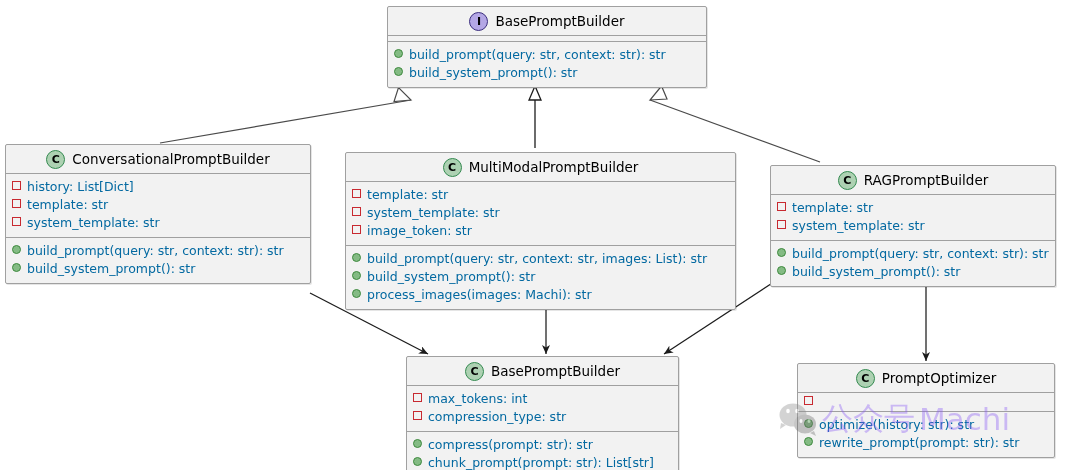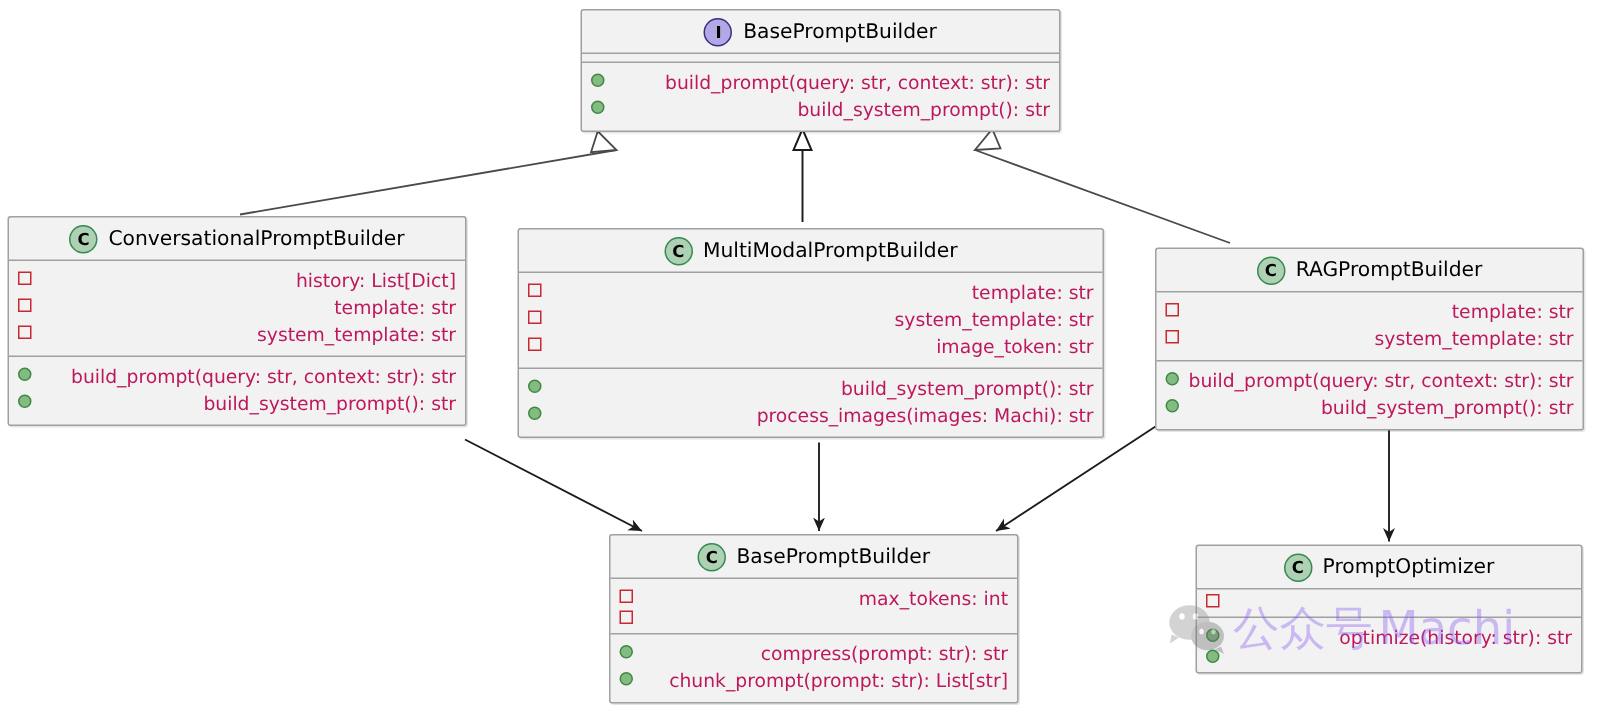--- a/index.html
+++ b/index.html
@@ -77,23 +77,22 @@
   .compartment.empty {
     height: 5px;
     padding: 0;
   }
   .member {
     display: flex;
     align-items: baseline;
     gap: 6px;
     font-size: 12.5px;
     line-height: 18px;
-    color: #be185d;
+    color: #0369a1;
     white-space: nowrap;
-    justify-content: space-between;
   }
   .mk {
     flex: 0 0 auto;
     position: relative;
     top: -1px;
   }
   .mk.field {
     width: 7px;
     height: 7px;
     border: 1px solid #c82930;
@@ -239,20 +238,24 @@
       </div>
       <div class="member">
         <span class="mk field"></span>
         <span>image_token: str</span>
       </div>
     </div>
     <div class="sep"></div>
     <div class="compartment">
       <div class="member">
         <span class="mk method"></span>
+        <span>build_prompt(query: str, context: str, images: List): str</span>
+      </div>
+      <div class="member">
+        <span class="mk method"></span>
         <span>build_system_prompt(): str</span>
       </div>
       <div class="member">
         <span class="mk method"></span>
         <span>process_images(images: Machi): str</span>
       </div>
     </div>
   </div>
 
   <div class="uml-class" style="left:770px; top:165px; width:286px;">
@@ -290,20 +293,21 @@
       <span class="tname">BasePromptBuilder</span>
     </div>
     <div class="sep"></div>
     <div class="compartment">
       <div class="member">
         <span class="mk field"></span>
         <span>max_tokens: int</span>
       </div>
       <div class="member">
         <span class="mk field"></span>
+        <span>compression_type: str</span>
       </div>
     </div>
     <div class="sep"></div>
     <div class="compartment">
       <div class="member">
         <span class="mk method"></span>
         <span>compress(prompt: str): str</span>
       </div>
       <div class="member">
         <span class="mk method"></span>
@@ -324,20 +328,21 @@
       </div>
     </div>
     <div class="sep"></div>
     <div class="compartment">
       <div class="member">
         <span class="mk method"></span>
         <span>optimize(history: str): str</span>
       </div>
       <div class="member">
         <span class="mk method"></span>
+        <span>rewrite_prompt(prompt: str): str</span>
       </div>
     </div>
   </div>
 
   <div class="watermark">
     <svg width="40" height="34" viewBox="0 0 40 34">
       <ellipse cx="15" cy="13" rx="13.5" ry="11.5" fill="#8e8e8e"></ellipse>
       <ellipse cx="10" cy="9" rx="1.8" ry="2.2" fill="#ffffff"></ellipse>
       <ellipse cx="19" cy="9" rx="1.8" ry="2.2" fill="#ffffff"></ellipse>
       <path d="M3,21 L2,27 L8,23 Z" fill="#8e8e8e"></path>

